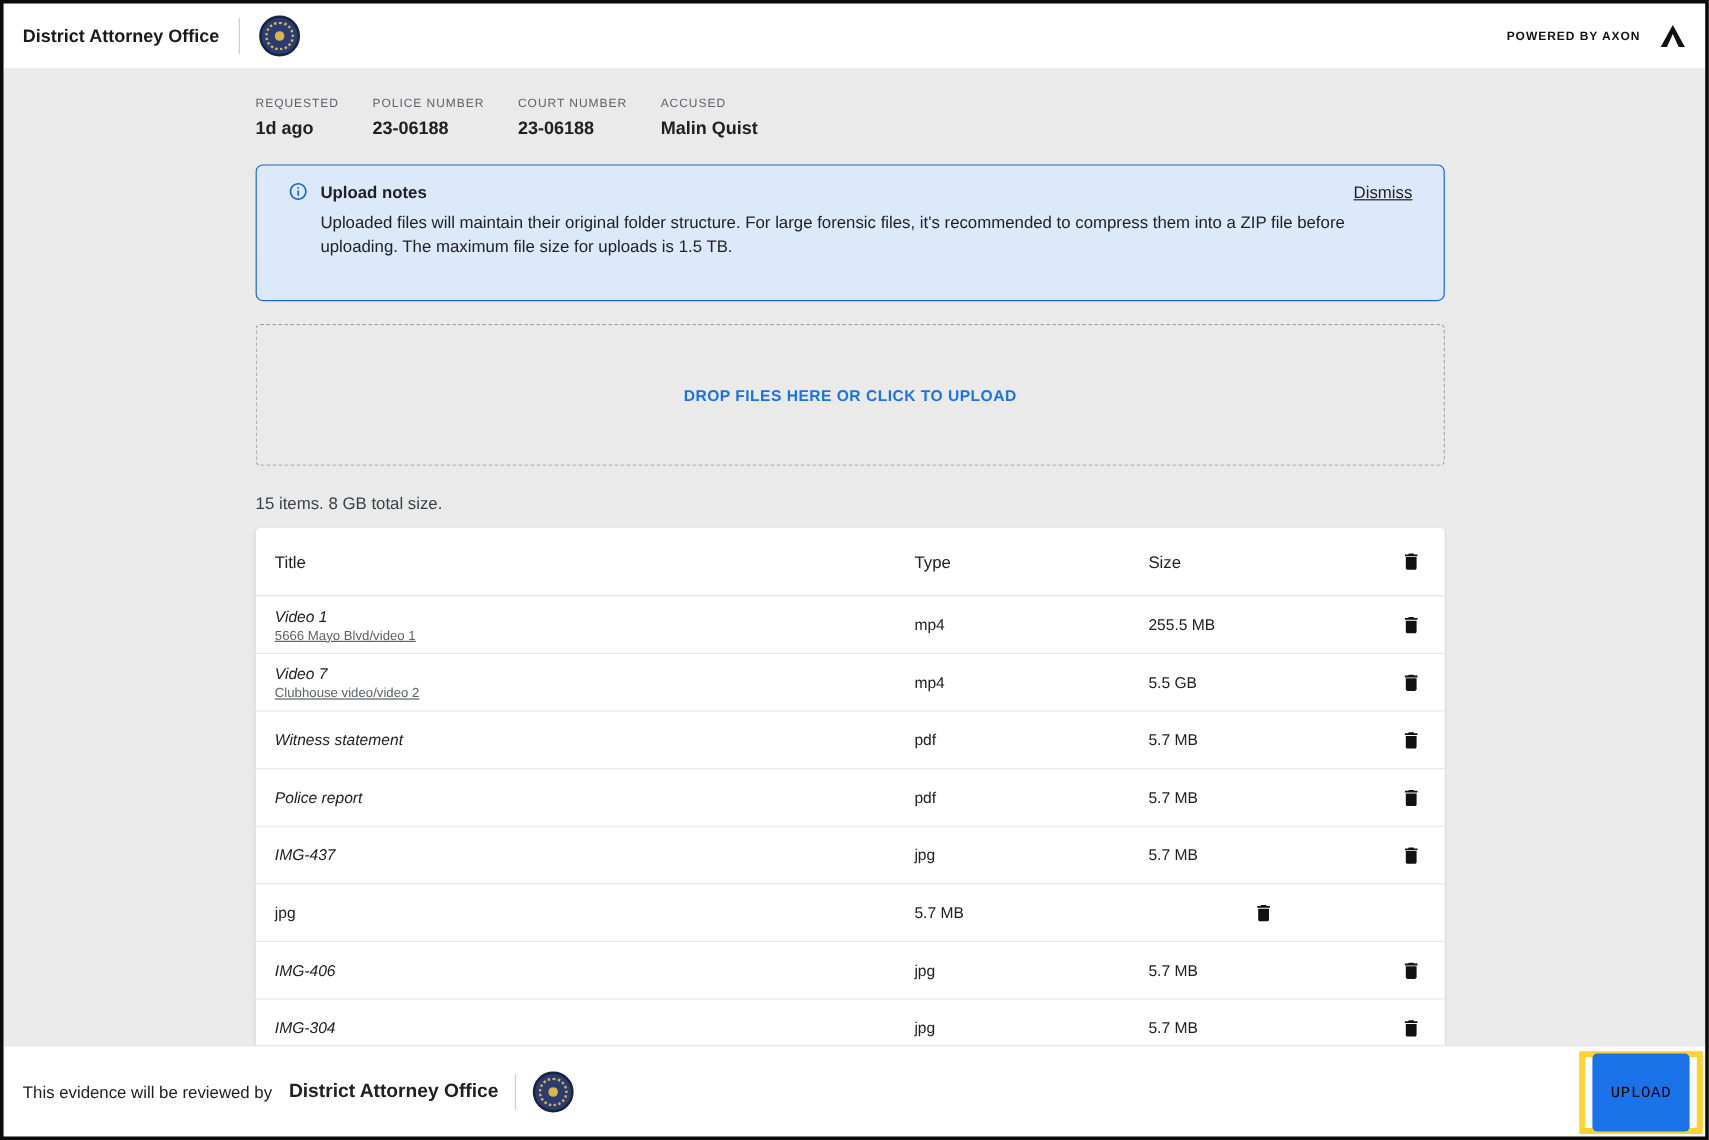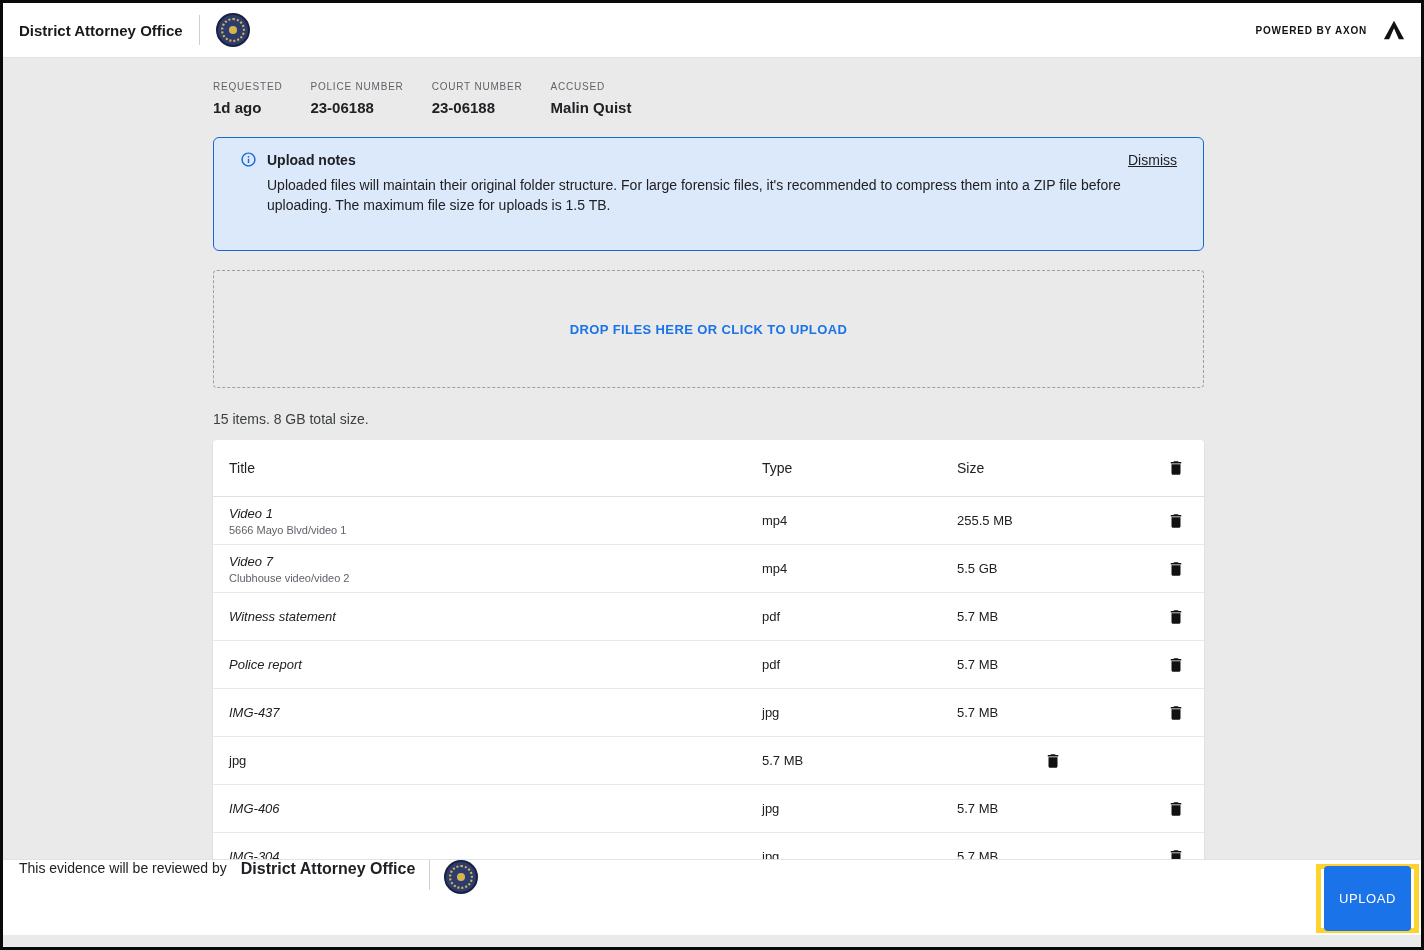--- a/index.html
+++ b/index.html
@@ -45,36 +45,36 @@
   
   .summary { margin-top:23px; font-size:14px; color:#3c4043; }
 
   
   .card { margin-top:13px; background:#fff; border-radius:4px 4px 0 0; box-shadow:0 1px 2px rgba(0,0,0,0.14); height:640px; }
   .thead, .trow { display:grid; grid-template-columns:533px 195px 1fr 56px; align-items:center; padding-left:16px; }
   .thead { height:57px; border-bottom:1px solid #e0e0e0; }
   .th { font-size:14px; color:#202124; font-weight:400; }
   .trow { min-height:48px; border-bottom:1px solid #e8e8e8; }
   .cell-title { font-size:13px; color:#202124;font-style:italic; }
-  .cell-sub { font-size:11px; color:#5f6368; margin-top:3px; }
+  .cell-sub { font-size:11px; color:#5f6368; margin-top:3px;text-decoration:underline; }
   .cell-sub:empty { display:none; }
   .cell-type, .cell-size { font-size:13px; color:#202124; }
   .trash-btn { width:40px; height:40px; border:none; background:transparent; display:flex;
                align-items:center; justify-content:center; cursor:pointer; justify-self:center; }
   .trash-btn svg, .th-trash svg { width:18px; height:18px; fill:#111; }
 
   
-  .footer { position:absolute; left:0; right:0; bottom:12px; height:76px; background:#fff;
-            border-top:1px solid #e3e3e3; display:flex; align-items:flex-start; padding:0 16px; gap:14px; z-index:3; }
+  .footer { position:absolute; left:0; right:0; bottom:0; height:76px; background:#fff;
+            border-top:1px solid #e3e3e3; display:flex; align-items:center; padding:0 16px; gap:14px; z-index:3; }
   .review-text { font-size:14px; color:#202124; }
   .footer-org { font-size:16px; font-weight:700; color:#202124; }
   .highlight { position:absolute; right:2px; bottom:2px; width:103px; height:69px;
                border:5px solid #fdd32f; display:flex; align-items:center; justify-content:center; background:transparent; }
-  .upload-btn { background:#1a73e8; color:#ffffff; border:none; border-radius:4px; font-size:13px;
-                font-weight:500; letter-spacing:0.6px; padding:25px 15px; cursor:pointer; font-family:Liberation Sans, sans-serif; }
+  .upload-btn { background:#1a73e8; color:#000000; border:none; border-radius:4px; font-size:13px;
+                font-weight:500; letter-spacing:0.6px; padding:25px 15px; cursor:pointer; font-family:Liberation Mono, monospace; }
 </style>
 </head>
 <body>
 
 <div class="page">
 
   <header class="topbar">
     <span class="org-title">District Attorney Office</span>
     <div class="vdiv"></div>
     <div class="seal"></div>

